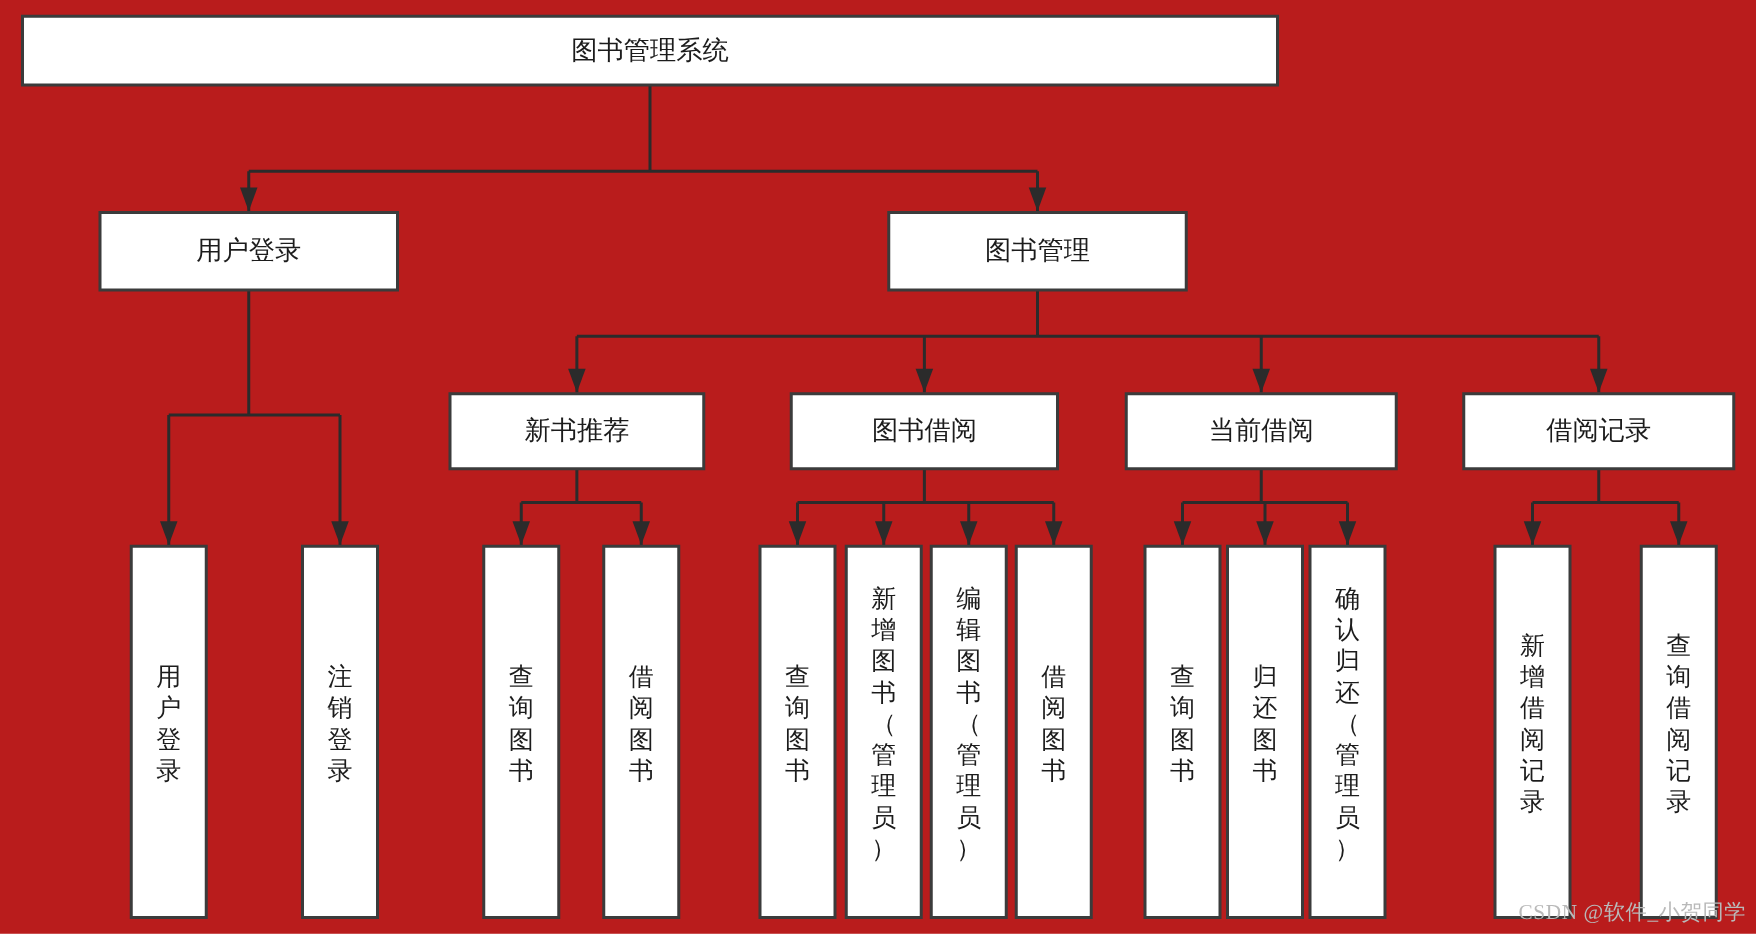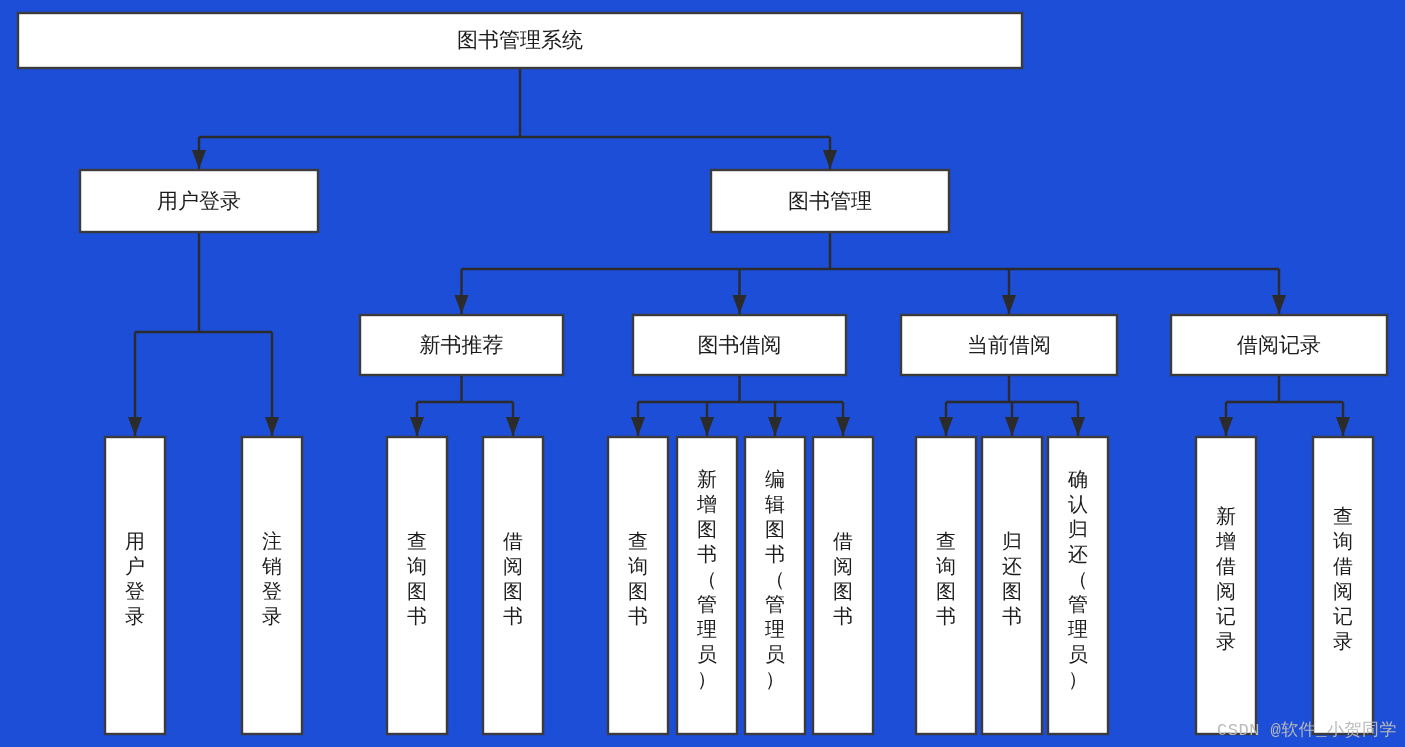--- a/index.html
+++ b/index.html
@@ -10,21 +10,21 @@
   body {
     width: 1405px;
     height: 747px;
     font-family: "Liberation Sans", "DejaVu Sans", sans-serif;
     overflow: hidden;
   }
   #diagram-root {
     position: relative;
     width: 1405px;
     height: 747px;
-    background: #1d4ed8;
+    background: #b91c1c;
   }
   svg#tree-svg {
     position: absolute;
     left: 0;
     top: 0;
     width: 1405px;
     height: 747px;
     display: block;
   }
   .node-box {
@@ -45,21 +45,21 @@
     fill: none;
   }
   .arrow-head {
     fill: #2b2b2b;
     stroke: none;
   }
   .watermark {
     position: absolute;
     right: 8px;
     bottom: 6px;
-    font-family: Liberation Mono, monospace;
+    font-family: Liberation Serif, serif;
     font-size: 17px;
     color: #b9b9b9;
     letter-spacing: 0.5px;
     white-space: nowrap;
     user-select: none;
   }
 </style>
 </head>
 <body>
 

